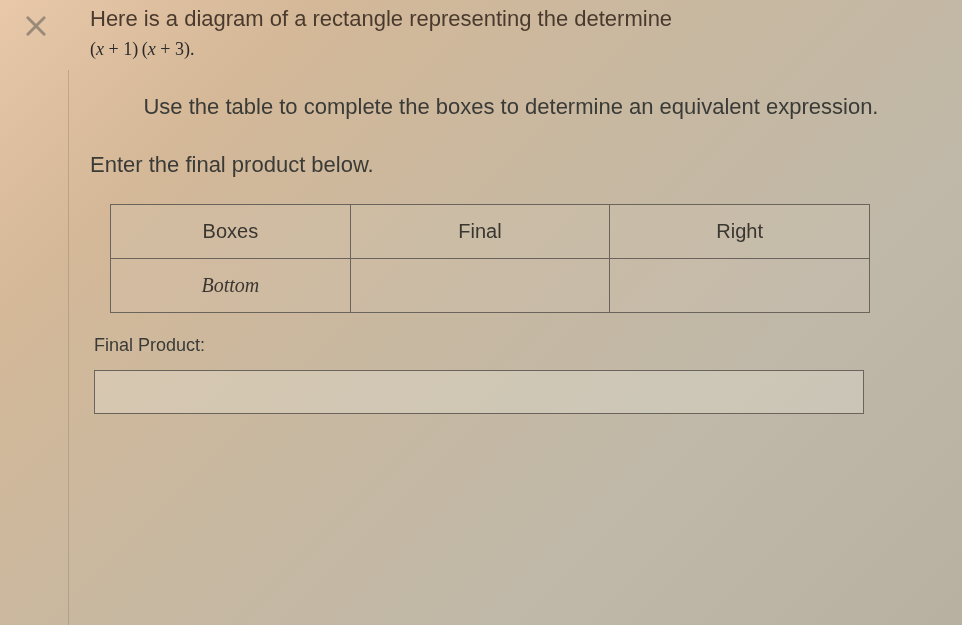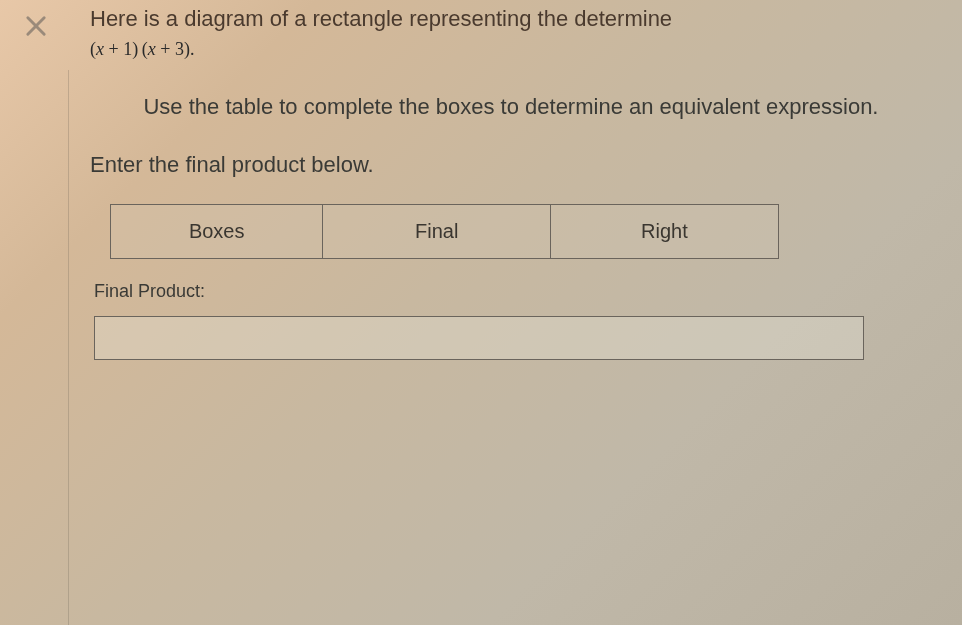--- a/index.html
+++ b/index.html
@@ -56,21 +56,21 @@
     margin-bottom: 28px;
     text-align: center;
   }
   .intro3 {
     font-size: 22px;
     color: #3a3a36;
     margin-bottom: 26px;
   }
   table.worktable {
     border-collapse: collapse;
-    width: 669px;
+    width: 760px;
     margin-left: 20px;
     margin-bottom: 22px;
   }
   table.worktable th, table.worktable td {
     border: 1px solid #6a645c;
     height: 54px;
     text-align: center;
     font-size: 20px;
     color: #3a3630;
     background: rgba(220,210,195,0.15);
@@ -136,19 +136,28 @@
 
   <p class="intro3">Enter the final product below.</p>
 
   <table class="worktable">
     <tbody>
         <tr>
       <th class="col1">Boxes</th>
       <th class="col2">Final</th>
       <th class="col3">Right</th>
     </tr>
+    <tr>
+      <td class="rowlabel">Bottom</td>
+      <td>
+        <input class="cell-input" value="" style="">
+      </td>
+      <td>
+        <input class="cell-input" value="" style="">
+      </td>
+    </tr>
   </tbody>
     </table>
 
   <p class="final-label">Final Product:</p>
 
   <input class="final-input" type="text" value="" style="">
 </div>
 
 </body></html>

